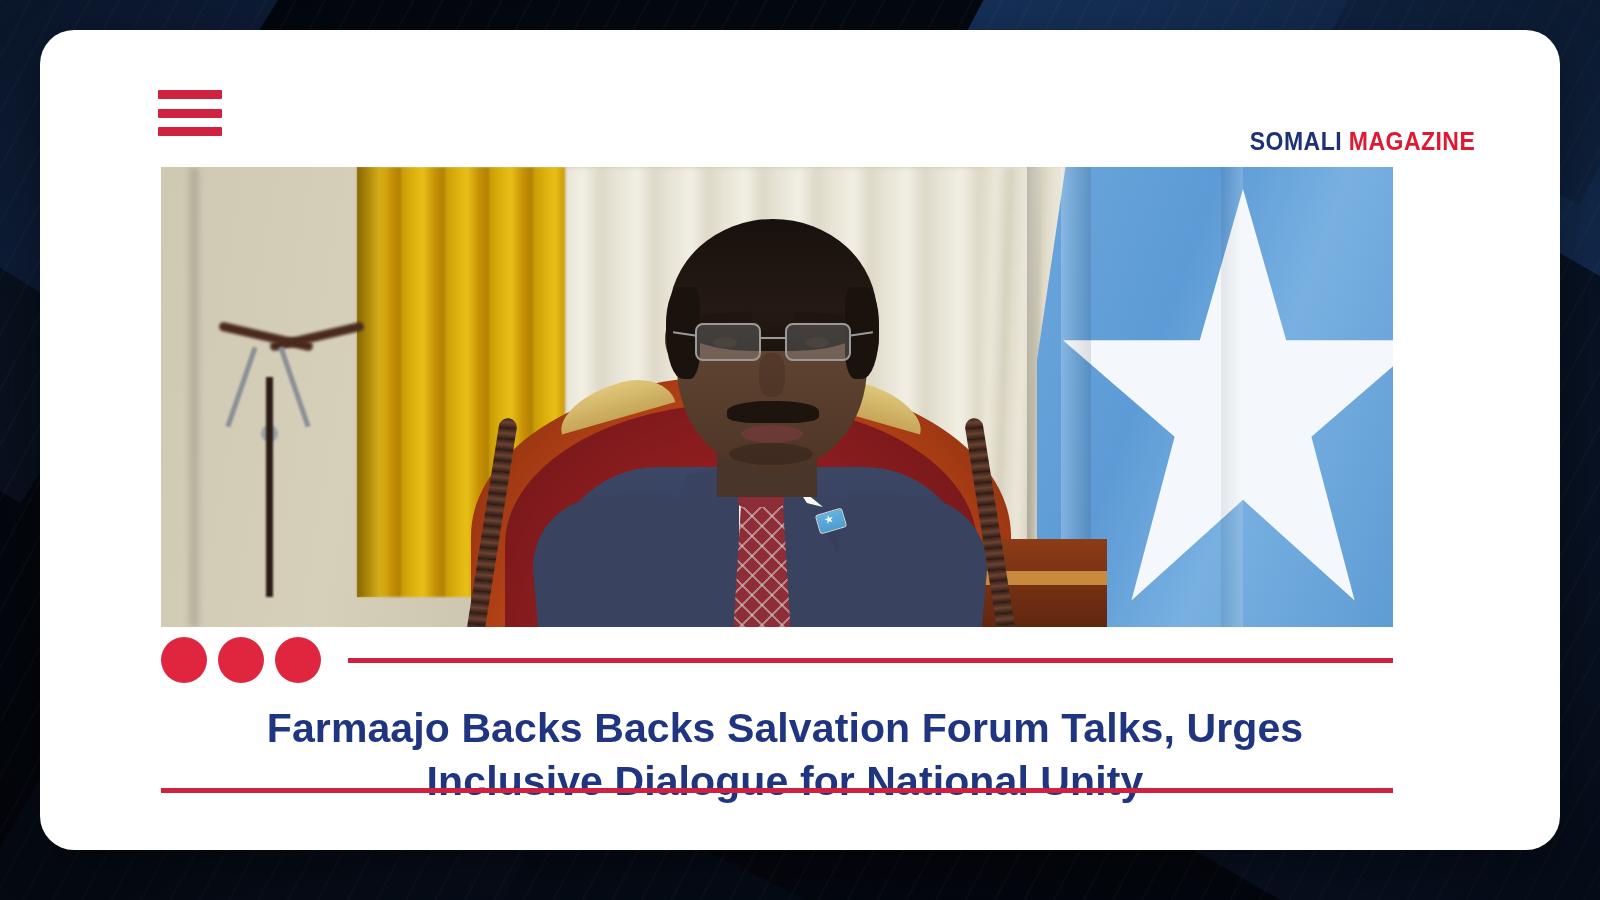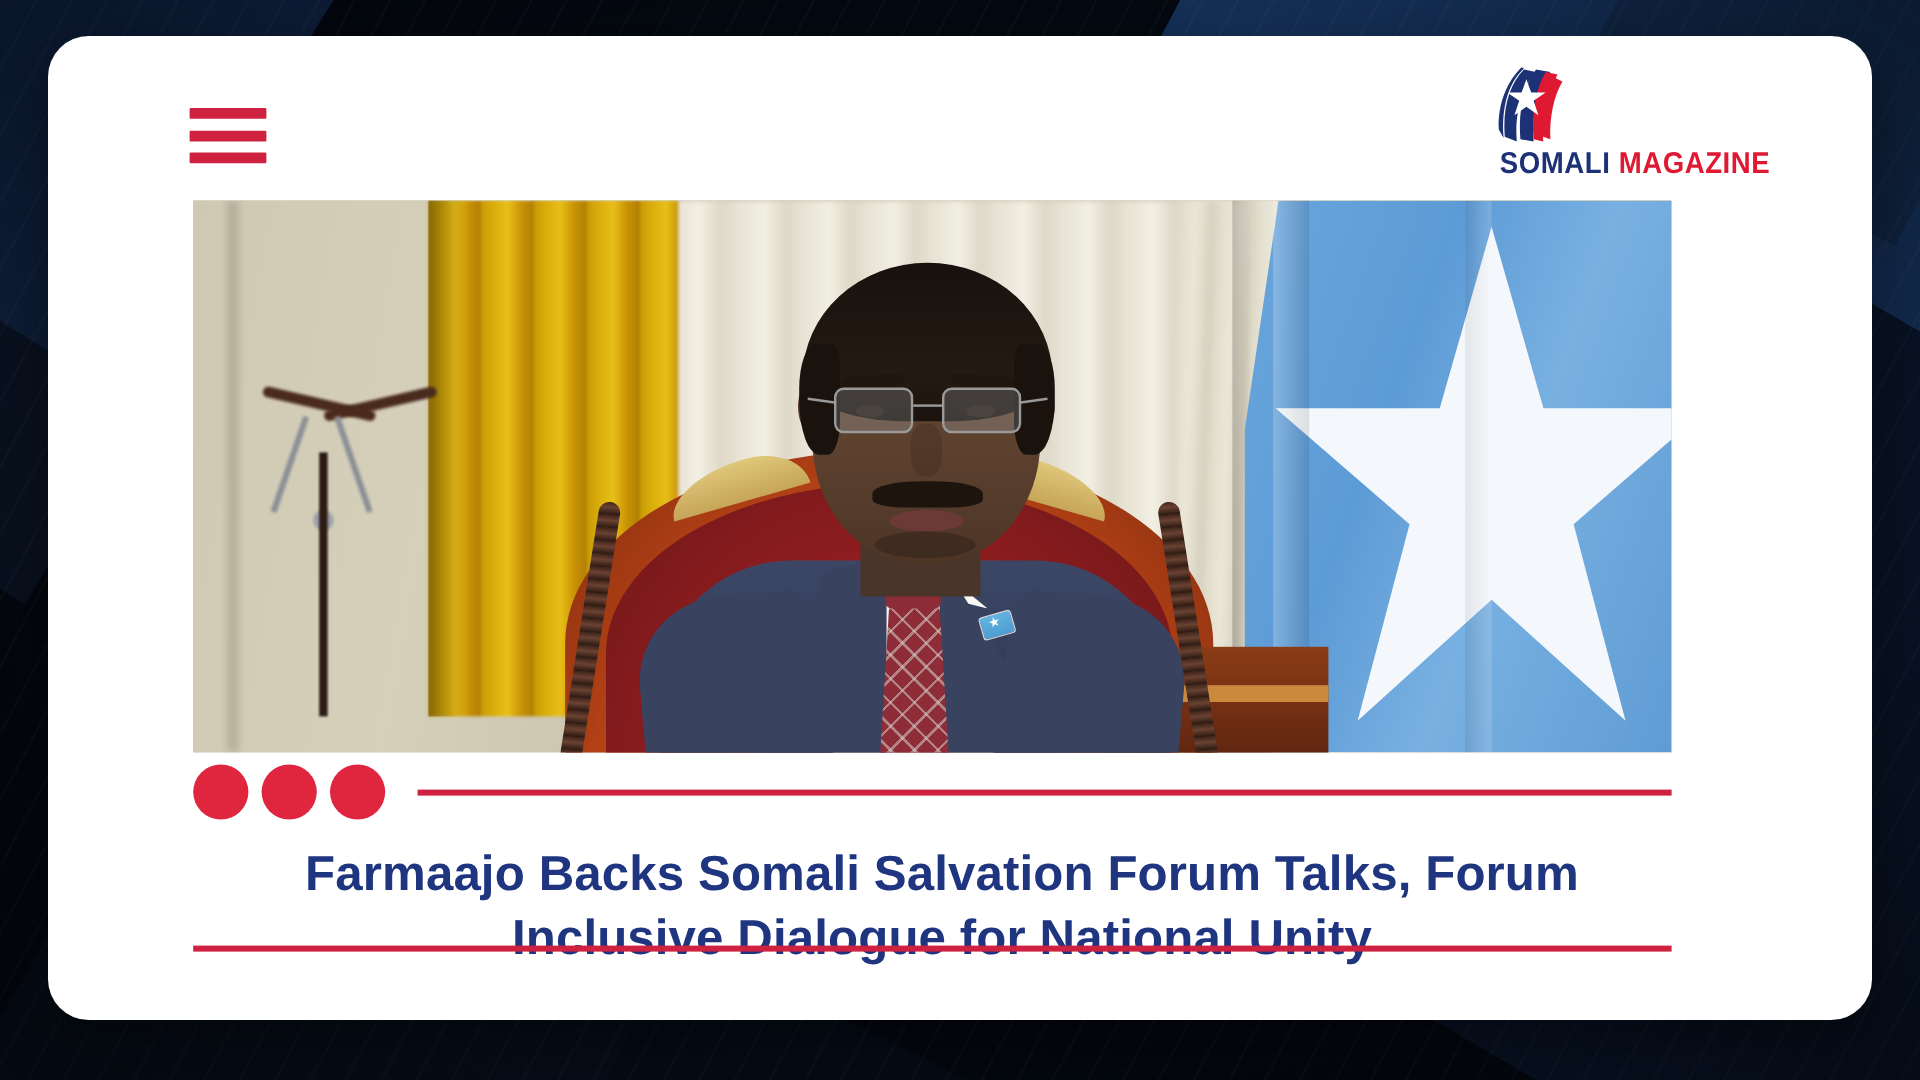--- a/index.html
+++ b/index.html
@@ -109,23 +109,23 @@
     background:none; border:none; padding:0;
   }
   #hamburger-button .bar {
     width:100%; height:9px;
     background:#cf2240;
     border-radius:1px;
   }
 
   #brand-logo {
     position:absolute;
-    right:110px; top:26px;
+    right:110px; top:6px;
     width:210px; height:120px;
-    display:flex; flex-direction:column; align-items:flex-start; justify-content:flex-start;
+    display:flex; flex-direction:row; align-items:flex-end; justify-content:flex-start;
   }
   #brand-mark { width:66px; height:64px; display:block; }
   #brand-wordmark {
     margin-top:2px;
     font-size:25px;
     font-weight:bold;
     letter-spacing:0.5px;
     white-space:nowrap;
     font-family:"Liberation Sans Narrow","Liberation Sans",sans-serif;
     transform:scaleX(0.92);
@@ -542,18 +542,18 @@
       <div class="ph chin-shadow"></div>
     </div>
 
     <div id="dots-row">
       <span class="dot"></span>
       <span class="dot"></span>
       <span class="dot"></span>
       <span id="divider-top"></span>
     </div>
 
-    <h1 id="headline">Farmaajo Backs Somali Salvation Forum Talks, Forum Inclusive Dialogue for National Unity</h1>
+    <h1 id="headline">Farmaajo Backs Backs Salvation Forum Talks, Urges Inclusive Dialogue for National Unity</h1>
 
     <div id="divider-bottom"></div>
 
   </div>
 </div>
 
 </body></html>

